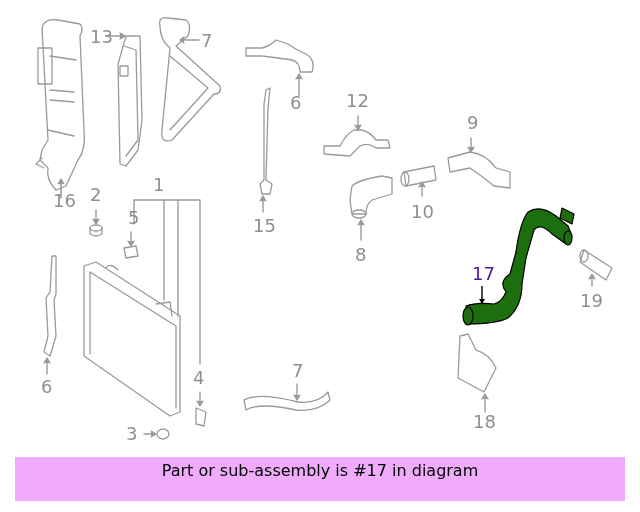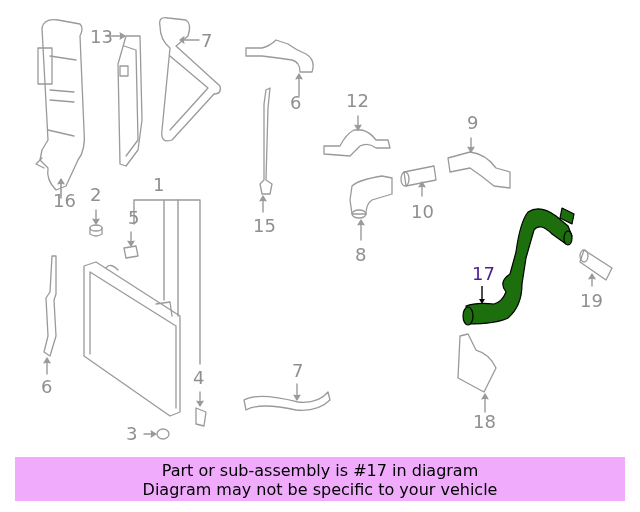--- a/index.html
+++ b/index.html
@@ -168,14 +168,13 @@
     <div class="lbl" style="left: 201px; top: 32px;">7</div>
     <div class="lbl" style="left: 253px; top: 217px;">15</div>
     <div class="lbl" style="left: 53px; top: 192px;">16</div>
     <div class="lbl hl" style="left: 472px; top: 265px;">17</div>
     <div class="lbl" style="left: 473px; top: 413px;">18</div>
     <div class="lbl" style="left: 580px; top: 292px;">19</div>
   </div>
 
 <div class="banner">
   <div>Part or sub-assembly is #17 in diagram</div>
-  <div>Diagram may not be specific to your vehicle</div>
 </div>
 
 </body></html>

